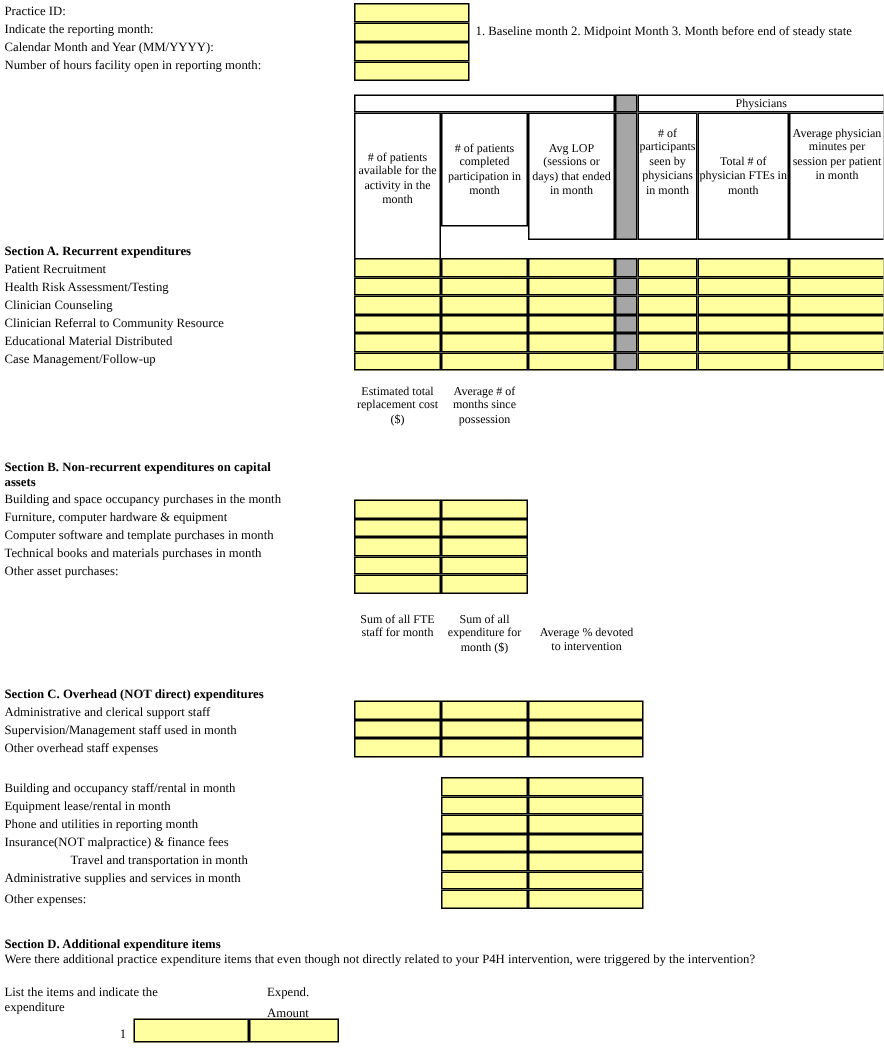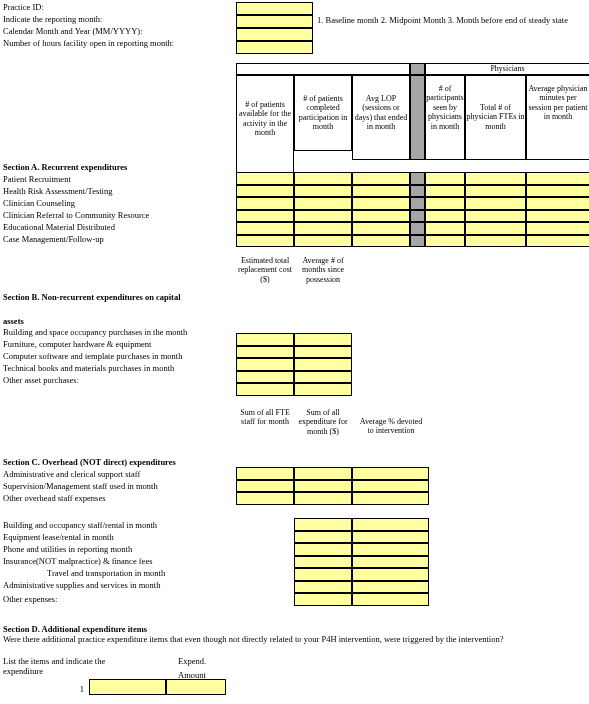--- a/index.html
+++ b/index.html
@@ -157,21 +157,21 @@
 <div class="cell" style="left:294px; top:234.5px; width:58px; height:12.5px;"></div>
 <div class="cell" style="left:352px; top:234.5px; width:58px; height:12.5px;"></div>
 <div class="cell gray" style="left:410px; top:234.5px; width:15px; height:12.5px;"></div>
 <div class="cell" style="left:425px; top:234.5px; width:40px; height:12.5px;"></div>
 <div class="cell" style="left:465px; top:234.5px; width:61px; height:12.5px;"></div>
 <div class="cell" style="left:526px; top:234.5px; width:64px; height:12.5px;"></div>
 
 <div class="colhdr" style="left:236px; top:256px; width:58px;">Estimated total replacement cost ($)</div>
 <div class="colhdr" style="left:294px; top:256px; width:58px;">Average # of months since possession</div>
 
-<div class="abs lbl bold" style="left:3px; top:292px;">Section B. Non-recurrent expenditures on capital</div>
+<div class="abs lbl bold" style="left:3px; top:306px;">Section B. Non-recurrent expenditures on capital</div>
 <div class="abs lbl bold" style="left:3px; top:316px;">assets</div>
 <div class="abs lbl" style="left:3px; top:327px;">Building and space occupancy purchases in the month</div>
 <div class="abs lbl" style="left:3px; top:339px;">Furniture, computer hardware &amp; equipment</div>
 <div class="abs lbl" style="left:3px; top:351px;">Computer software and template purchases in month</div>
 <div class="abs lbl" style="left:3px; top:363px;">Technical books and materials purchases in month</div>
 <div class="abs lbl" style="left:3px; top:375px;">Other asset purchases:</div>
 
 <div class="cell" style="left:236px; top:333px; width:58px; height:12.5px;"></div>
 <div class="cell" style="left:294px; top:333px; width:58px; height:12.5px;"></div>
 <div class="cell" style="left:236px; top:345.5px; width:58px; height:12.5px;"></div>

